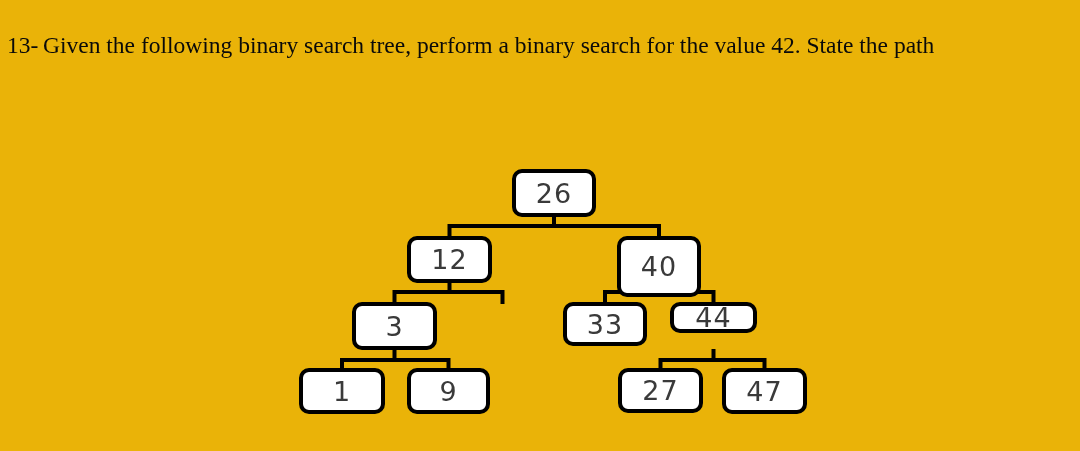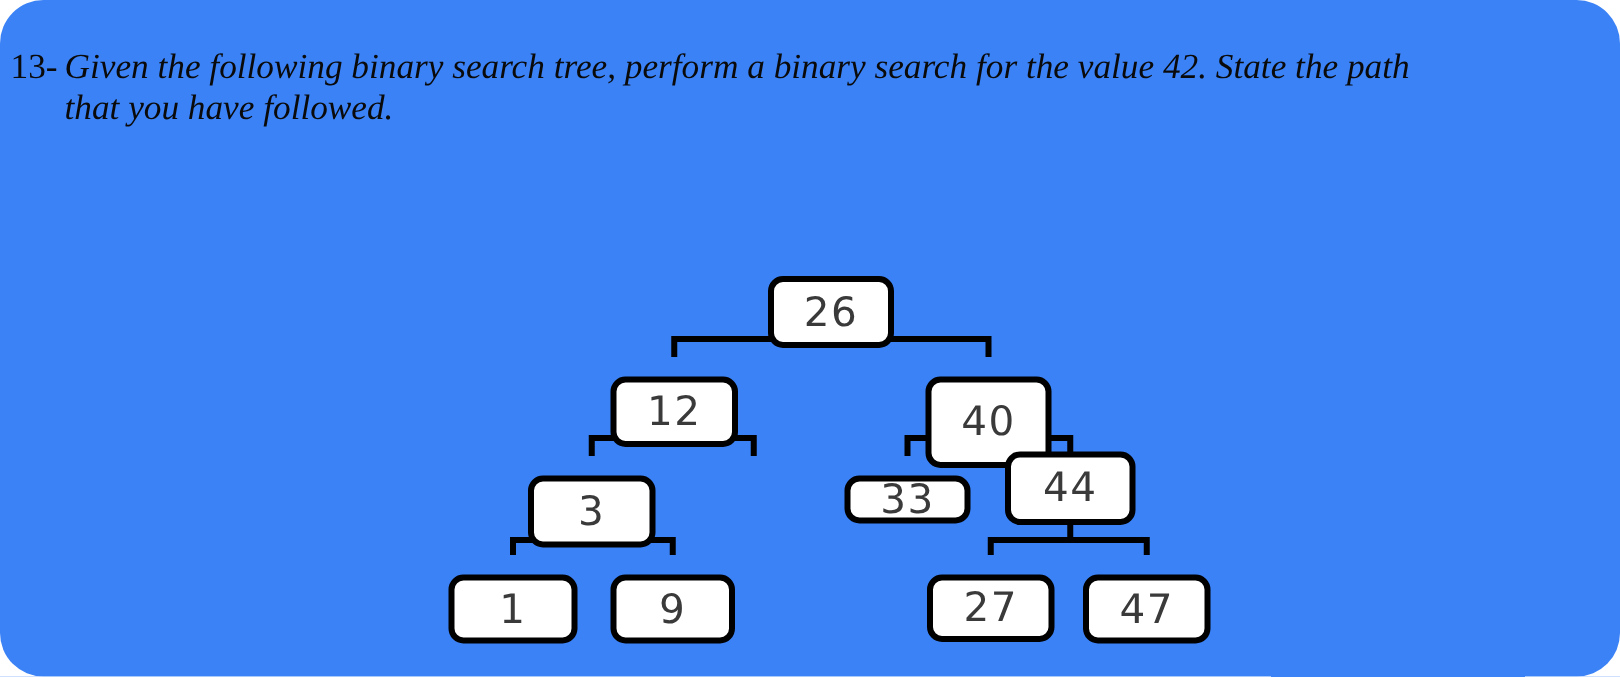--- a/index.html
+++ b/index.html
@@ -1,86 +1,83 @@
 <!DOCTYPE html>
 <html><head>
 <meta charset="utf-8">
 <style>
   html, body { margin: 0; padding: 0; background: #ffffff; }
   .page {
     position: relative;
     width: 1080px;
     height: 451px;
-    background: #3b82f6;
+    background: #eab308;
     overflow: hidden;
     font-family: "Liberation Serif", serif;
-    border-radius: 29px;
   }
   
   .question {
     position: absolute;
     left: 7px;
     top: 32px;
     width: 1066px;
     display: flex;
     font-size: 23.5px;
     line-height: 27px;
     color: #0a0a0a;
   }
   .qnum { flex: 0 0 36px; white-space: nowrap; }
-  .qtext { flex: 1; font-style: italic; }
+  .qtext { flex: 1; }
   .qline { white-space: nowrap; }
   
   .tree { position: absolute; left: 0; top: 0; width: 1080px; height: 451px; }
   .connectors { position: absolute; left: 0; top: 0; }
   .node {
     position: absolute;
     box-sizing: border-box;
     background: #ffffff;
     border: 4px solid #000000;
     border-radius: 10px;
     display: flex;
     align-items: center;
     justify-content: center;
     font-family: "DejaVu Sans", sans-serif;
     font-size: 27px;
     color: #3a3a3a;
     letter-spacing: 1px;
-    margin-top: 15px;
   }
 </style>
 </head>
 <body>
 
 <div class="page">
 
   <div class="question">
     <span class="qnum">13-</span>
     <div class="qtext">
       <div class="qline">Given the following binary search tree, perform a binary search for the value 42. State the path</div>
-      <div class="qline">that you have followed.</div>
     </div>
   </div>
 
   <div class="tree">
 
     <svg class="connectors" width="1080" height="451" viewBox="0 0 1080 451" fill="none" stroke="#000000" stroke-width="4">
       <path d="M449.5 238 V226 H659 V238 M554 215 V228"></path>
       <path d="M394.5 304 V292 H502.5 V304 M449.5 281 V294"></path>
       <path d="M605 304 V292 H713.5 V304 M659 281 V294"></path>
       <path d="M342 370 V360 H448.5 V370 M394.5 348 V362"></path>
       <path d="M660.5 370 V360 H764.5 V370 M713.5 349 V362"></path>
     </svg>
 
     <div class="node" style="left:512px; top:169px; width:84px; height:48px">26</div>
     <div class="node" style="left:407px; top:236px; width:85px; height:47px">12</div>
     <div class="node" style="left:617px; top:236px; width:84px; height:61px">40</div>
     <div class="node" style="left:352px; top:302px; width:85px; height:48px">3</div>
-    <div class="node" style="left:563px; top:302px; width:84px; height:32px">33</div>
-    <div class="node" style="left:670px; top:286px; width:87px; height:49px">44</div>
+    <div class="node" style="left:563px; top:302px; width:84px; height:44px">33</div>
+    <div class="node" style="left:670px; top:302px; width:87px; height:31px">44</div>
     <div class="node" style="left:299px; top:368px; width:86px; height:46px">1</div>
     <div class="node" style="left:407px; top:368px; width:83px; height:46px">9</div>
     <div class="node" style="left:618px; top:368px; width:85px; height:45px">27</div>
     <div class="node" style="left:722px; top:368px; width:85px; height:46px">47</div>
 
   </div>
 
 </div>
 
 </body></html>

